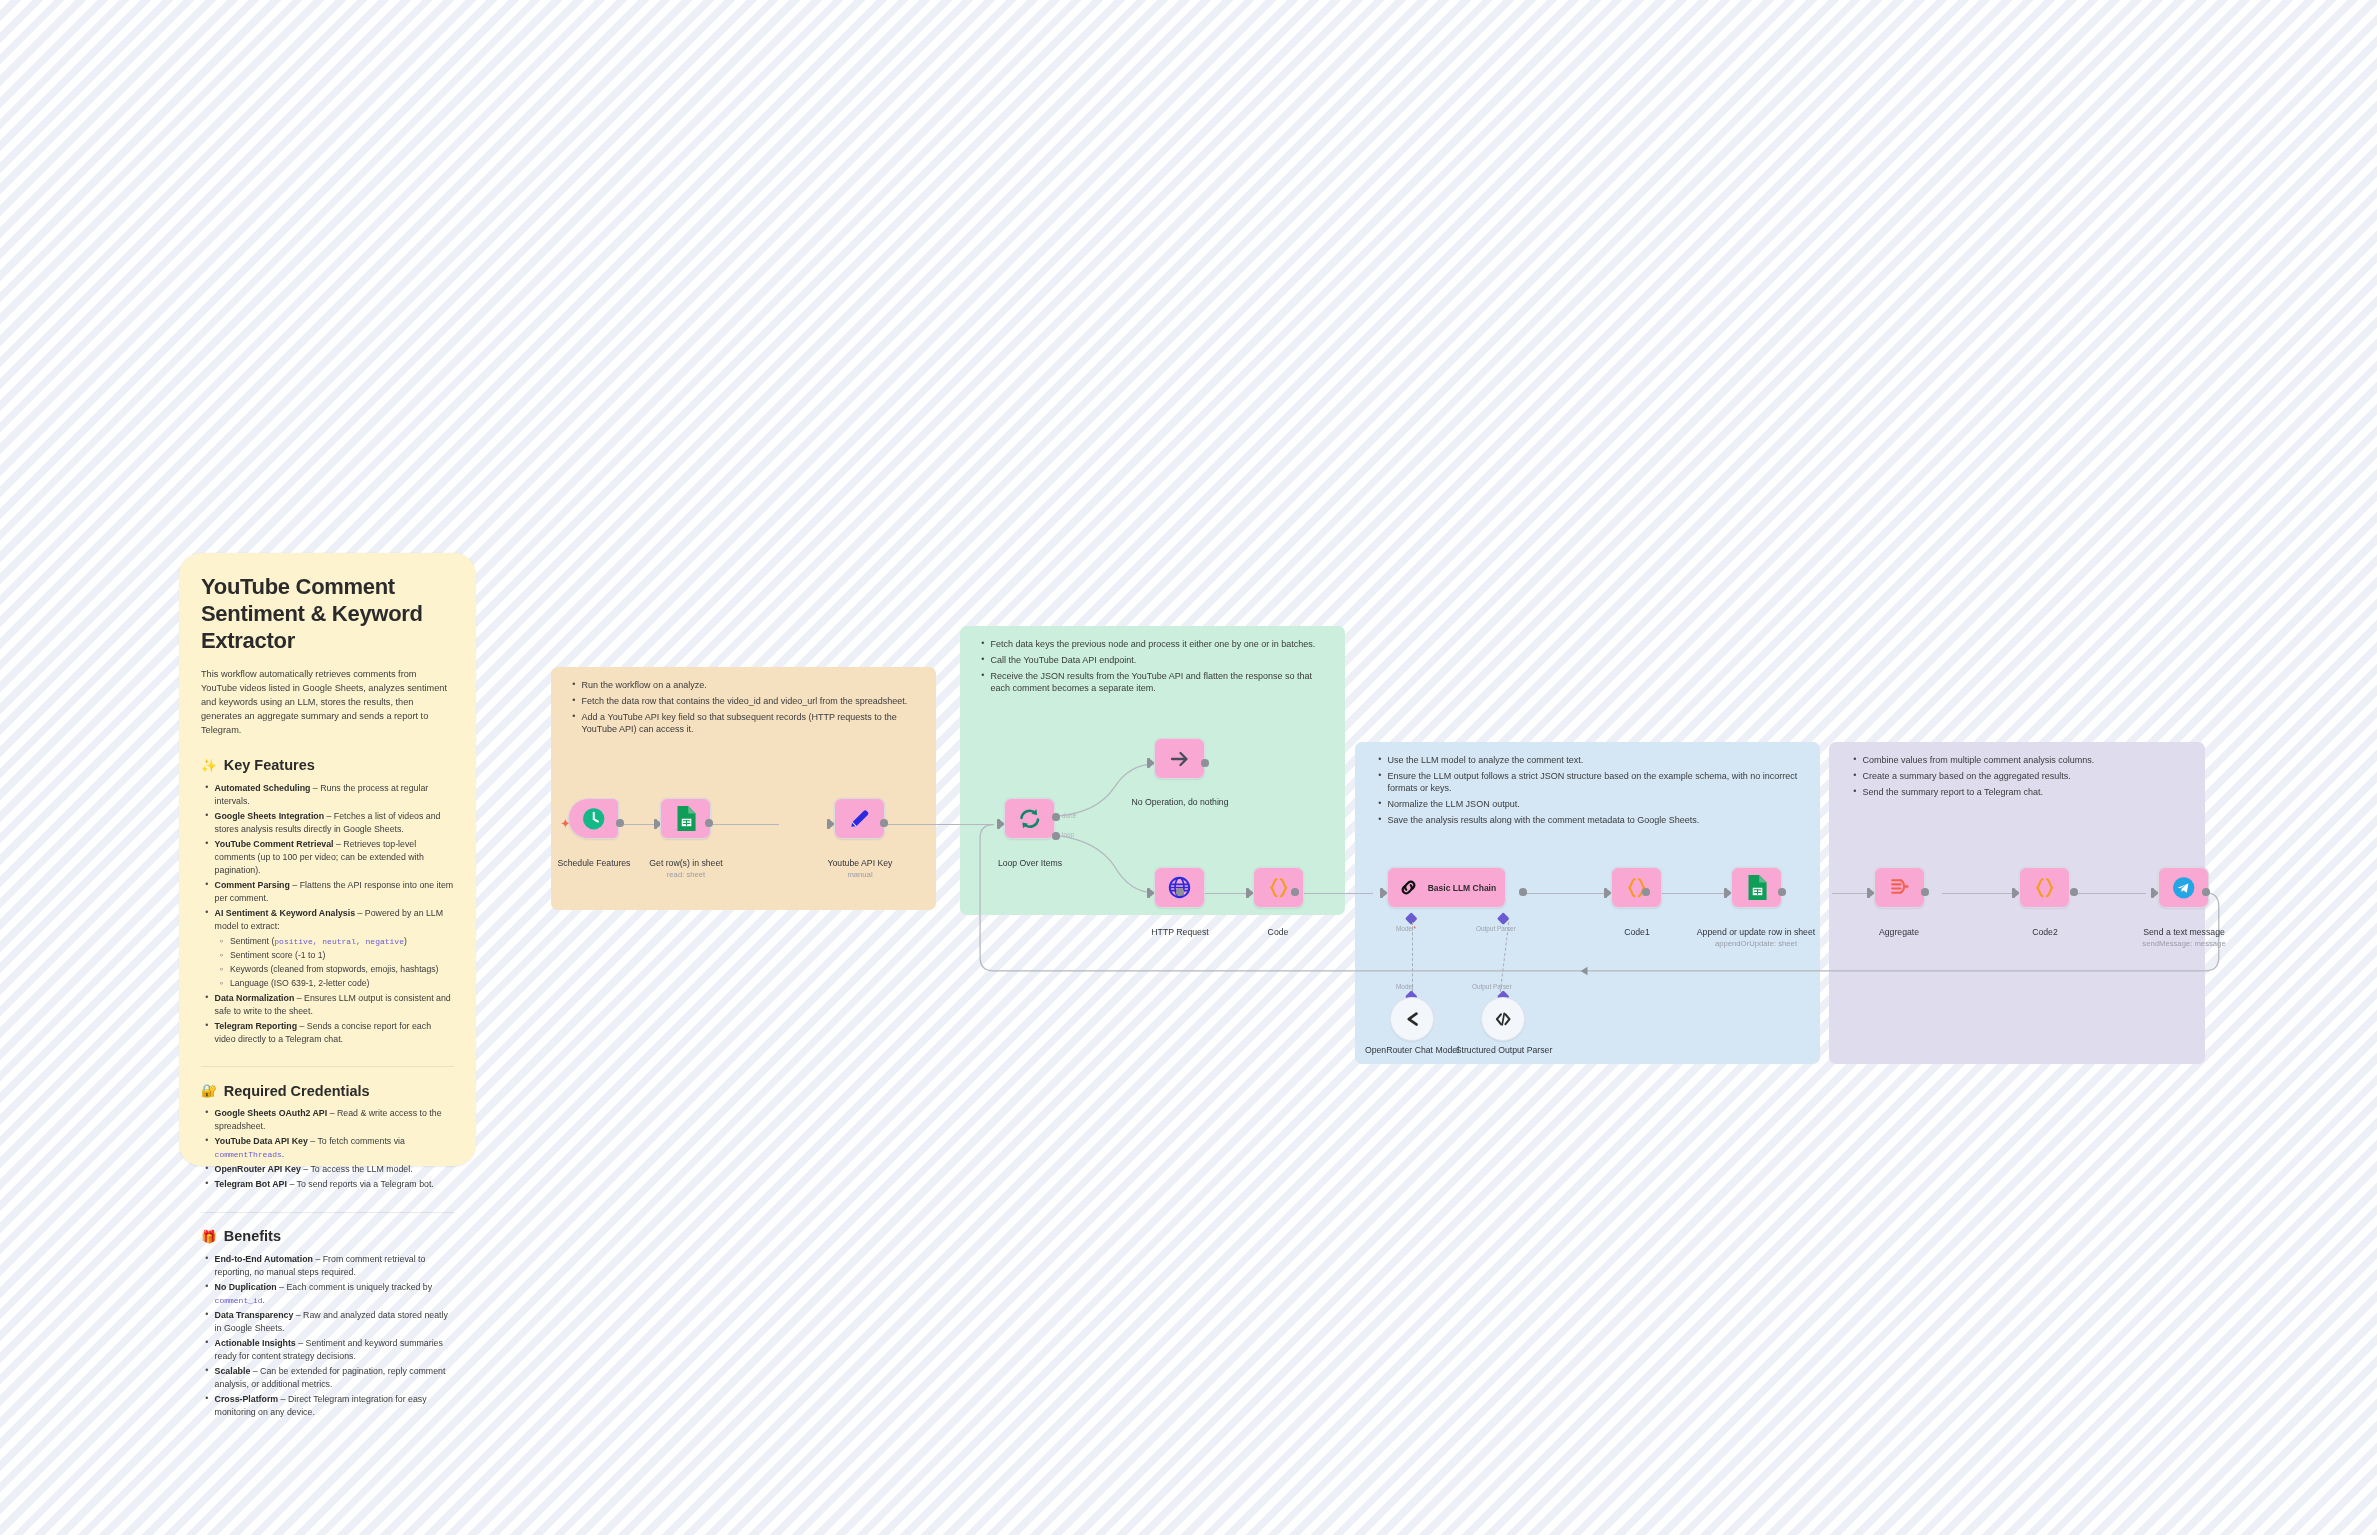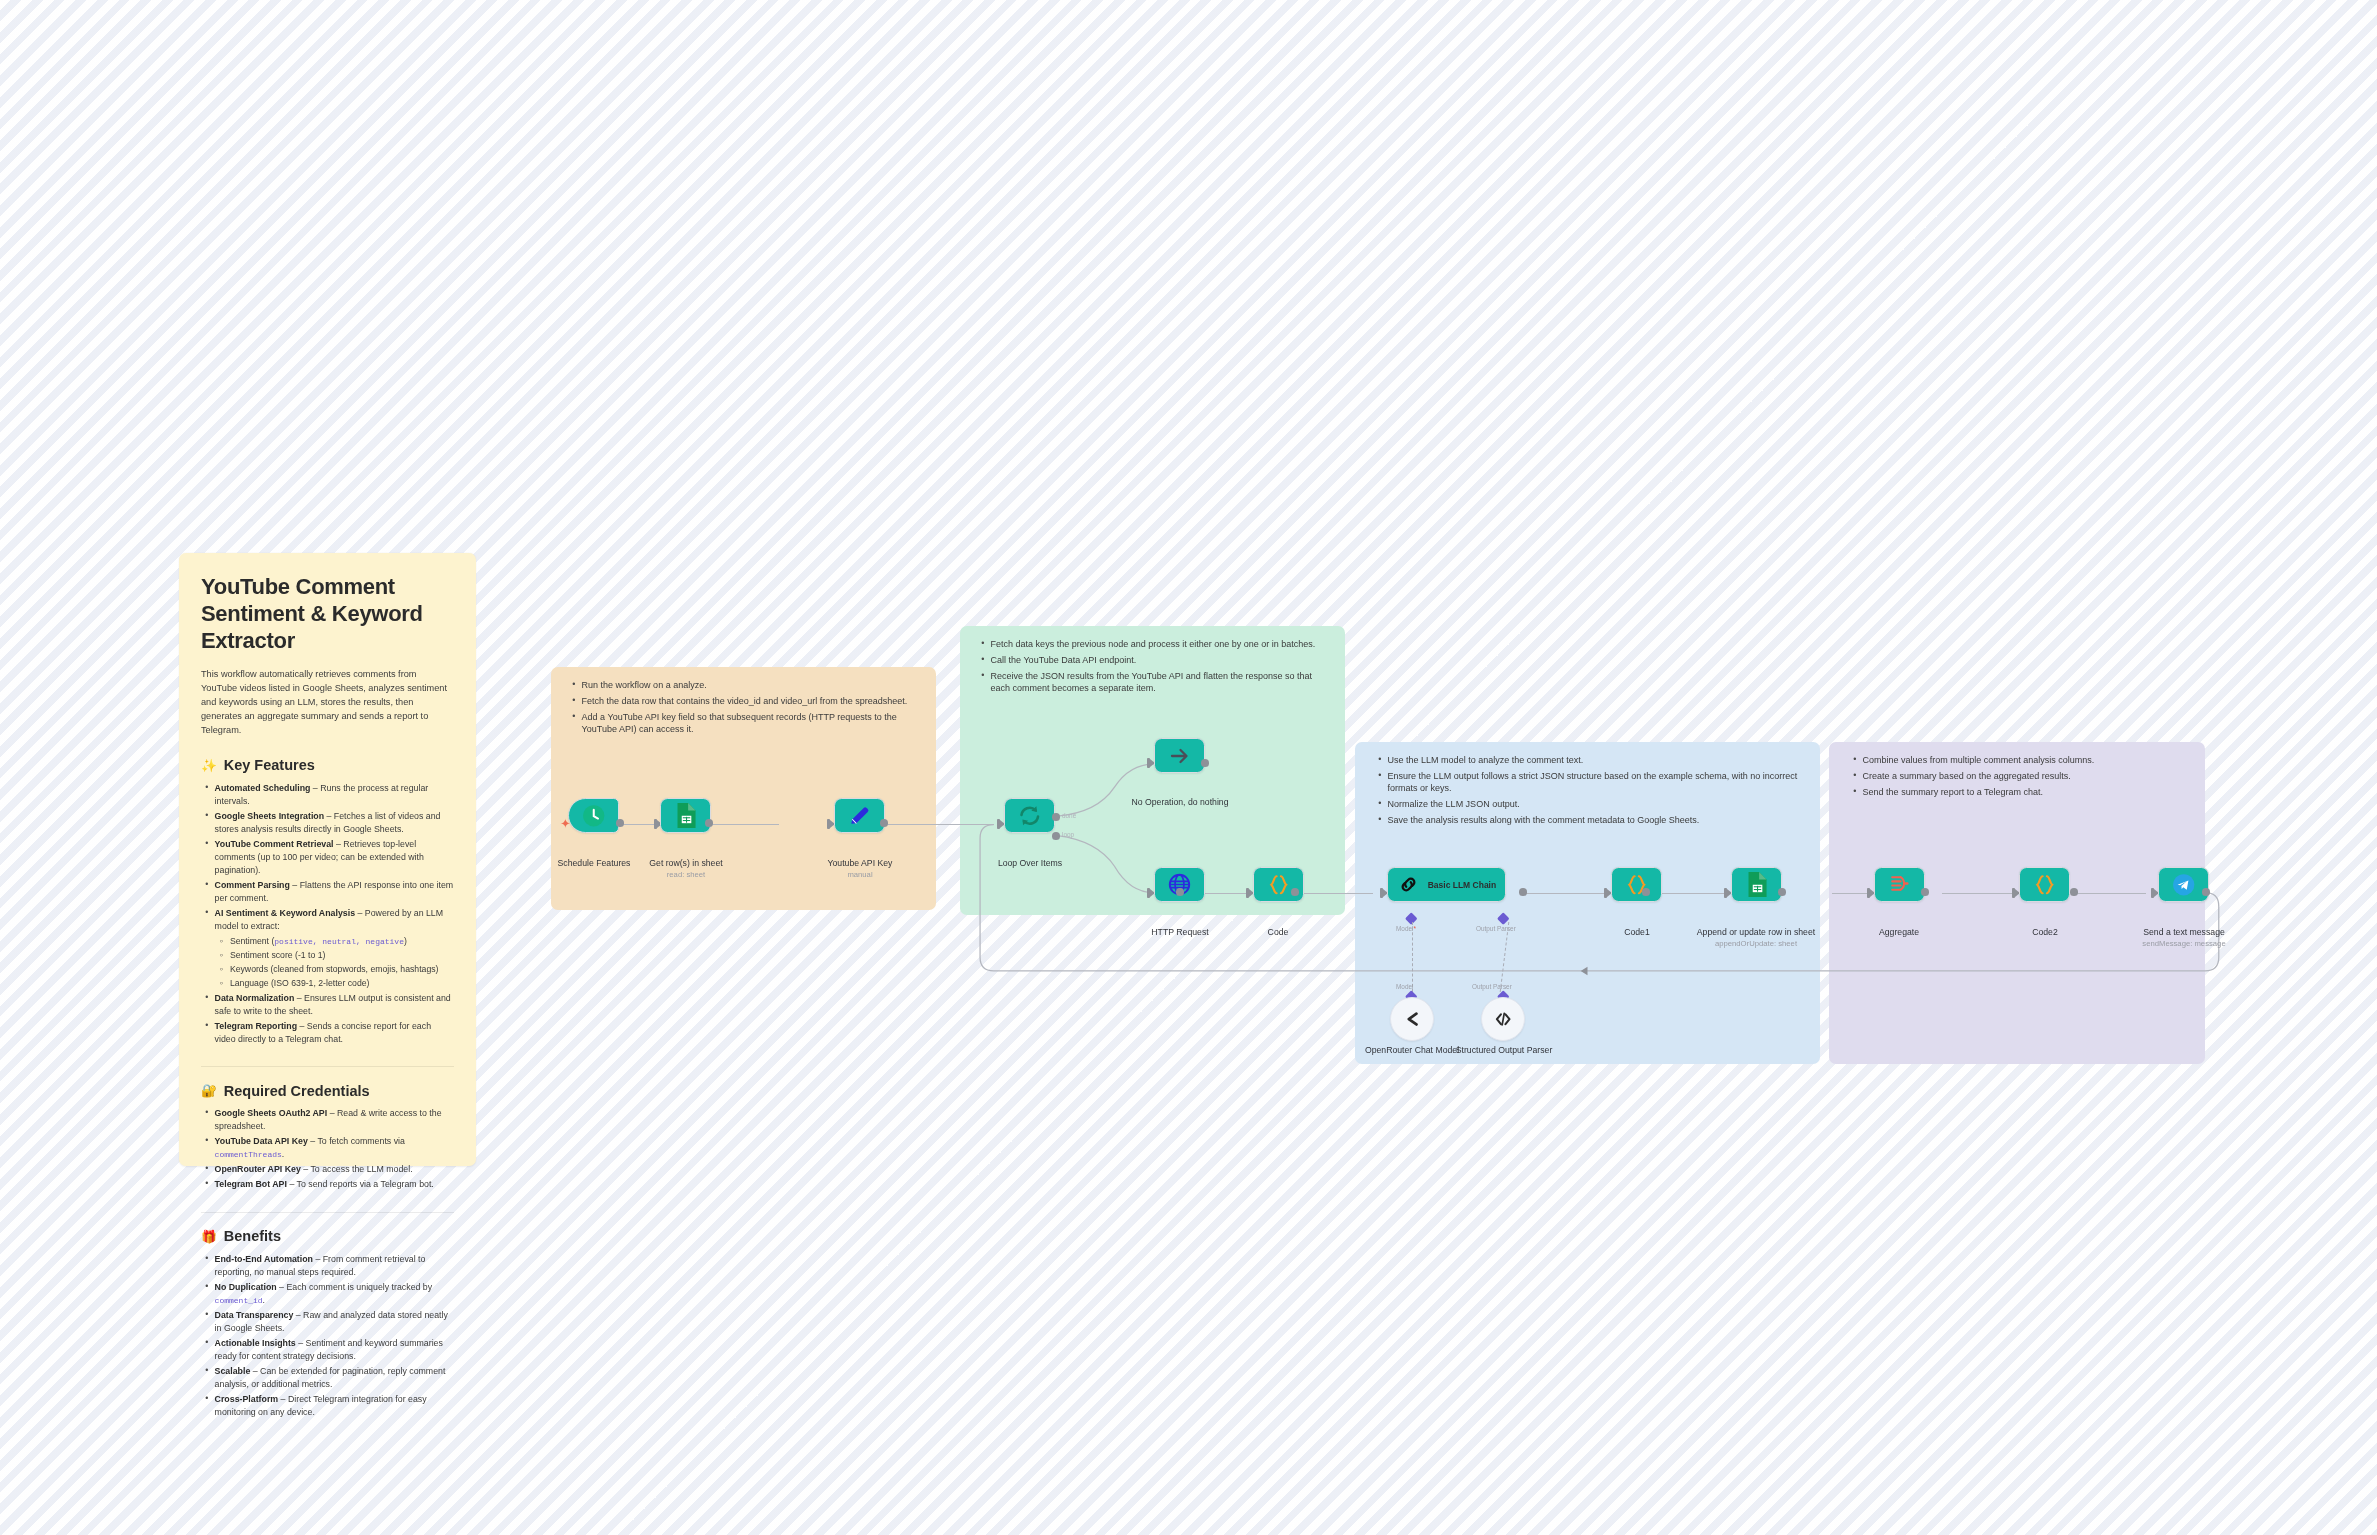--- a/index.html
+++ b/index.html
@@ -23,21 +23,21 @@
   .sticky.blue{background:#d5e6f5;}
   .sticky.purple{background:#dfdcee;}
 
   .sticky ul{margin:0;padding:0 0 0 13.6px;list-style:none;}
   .sticky li{position:relative;padding-left:0;margin:0 0 3.4px 0;}
   .sticky li:before{content:"•";position:absolute;left:-9.4px;top:-0.9px;color:#4a4a4a;}
 
   .note-text{font-size:9px;line-height:1.38;color:#3b3b3b;}
 
   
-  #doc-note{left:179px;top:553px;width:297px;height:613px;padding:20.4px 22px 13.6px 22px;}
+  #doc-note{left:179px;top:553px;width:297px;height:613px;padding:20.4px 22px 13.6px 22px;border-radius:22px;}
   #doc-note h1{font-size:22px;line-height:1.23;margin:0 0 13.6px 0;color:#2b2b2b;font-weight:700;letter-spacing:-0.3px;}
   #doc-note .intro{font-size:9.2px;line-height:1.52;color:#3d3d3d;margin:0 0 19px 0;}
   #doc-note h2{font-size:14.5px;margin:0 0 8.5px 0;color:#2b2b2b;font-weight:700;display:flex;align-items:center;gap:6.8px;}
   #doc-note h2 .emo{font-size:12.8px;}
   #doc-note .sect{margin-bottom:20.4px;}
   #doc-note ul.lvl1{padding-left:13.6px;}
   #doc-note ul.lvl1 > li{font-size:8.8px;line-height:1.5;margin-bottom:1.7px;color:#3b3b3b;}
   #doc-note ul.lvl2{padding-left:15.3px;margin-top:1.7px;}
   #doc-note ul.lvl2 > li{font-size:8.7px;line-height:1.5;color:#3b3b3b;margin-bottom:0.9px;}
   #doc-note ul.lvl2 > li:before{content:"◦";font-size:9.4px;left:-10.2px;}
@@ -45,21 +45,21 @@
   #doc-note code{font-family:"Liberation Mono",monospace;font-size:8px;color:#6b5bd2;background:transparent;}
   #doc-note hr{border:none;border-top:0.9px solid rgba(0,0,0,.08);margin:15.3px 0;}
 
   
   #note-orange{left:551px;top:667px;width:385px;height:243px;padding:12px 17px;}
   #note-green {left:960px;top:626px;width:385px;height:289px;padding:12px 17px;}
   #note-blue  {left:1355px;top:742px;width:465px;height:322px;padding:12px 19px;}
   #note-purple{left:1829px;top:742px;width:376px;height:322px;padding:12px 20px;}
 
   
-  .node{position:absolute;width:51px;height:35px;background:#14b8a6;border:0.9px solid #d9dbe0;
+  .node{position:absolute;width:51px;height:41px;background:#f9a8d4;border:0.9px solid #d9dbe0;
         border-radius:7.7px;box-sizing:border-box;display:flex;align-items:center;justify-content:center;
         box-shadow:0 0.9px 1.7px rgba(20,20,40,.08);}
   .node.trigger{border-top-left-radius:25.5px;border-bottom-left-radius:25.5px;}
   .node.wide{width:119px;justify-content:flex-start;padding-left:10.2px;gap:8.5px;}
   .node.wide .nodename{font-size:8.5px;color:#2e2e2e;font-weight:600;white-space:nowrap;}
   .node.sub{width:44px;height:44px;border-radius:50%;background:#f3f6fa;border:0.9px solid #e2e6ee;}
 
   .nlabel{position:absolute;text-align:center;font-size:8.7px;color:#32343a;line-height:1.25;width:128px;}
   .nsub{display:block;font-size:7.7px;color:#9a9da5;margin-top:0.9px;}
 

